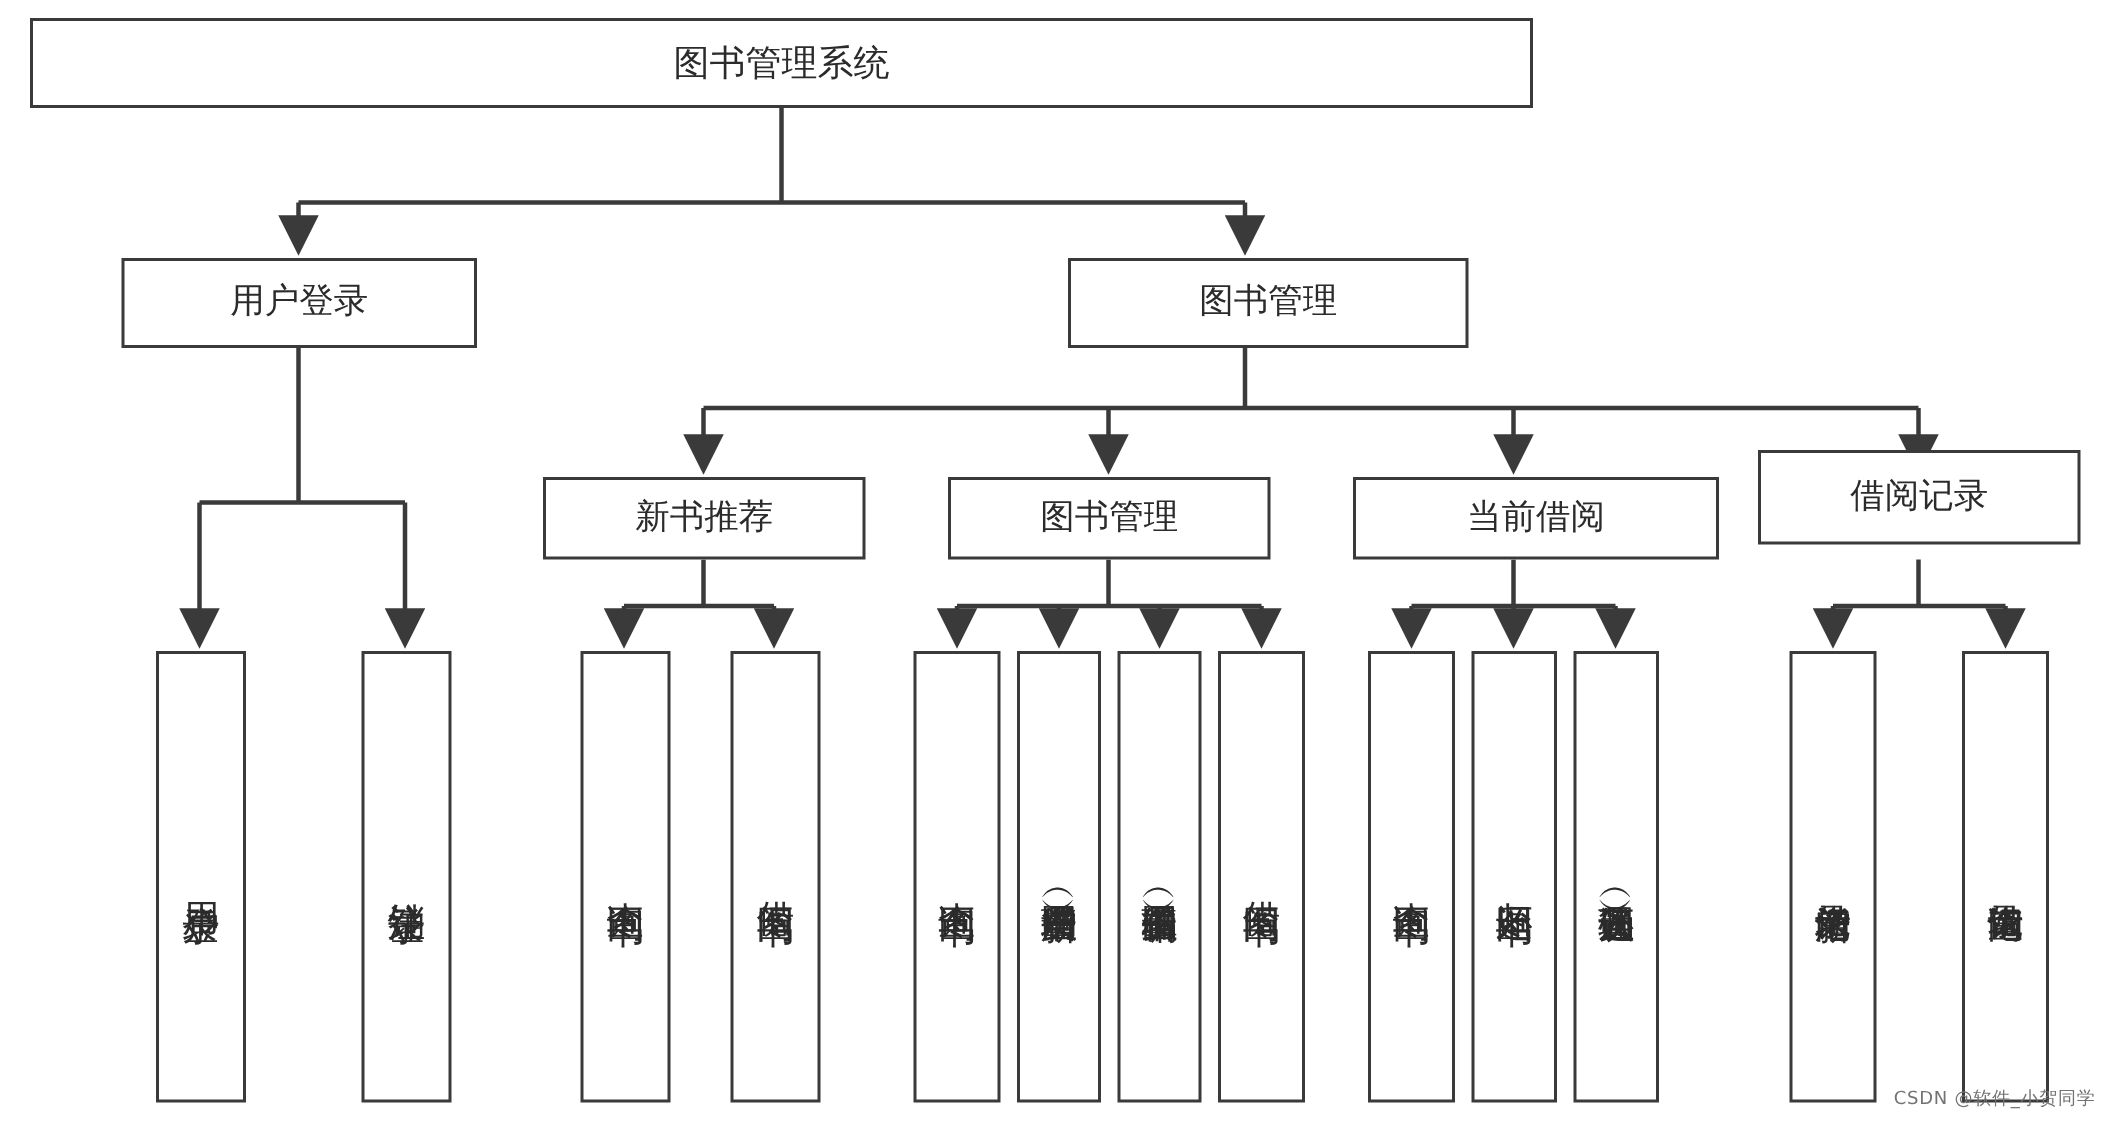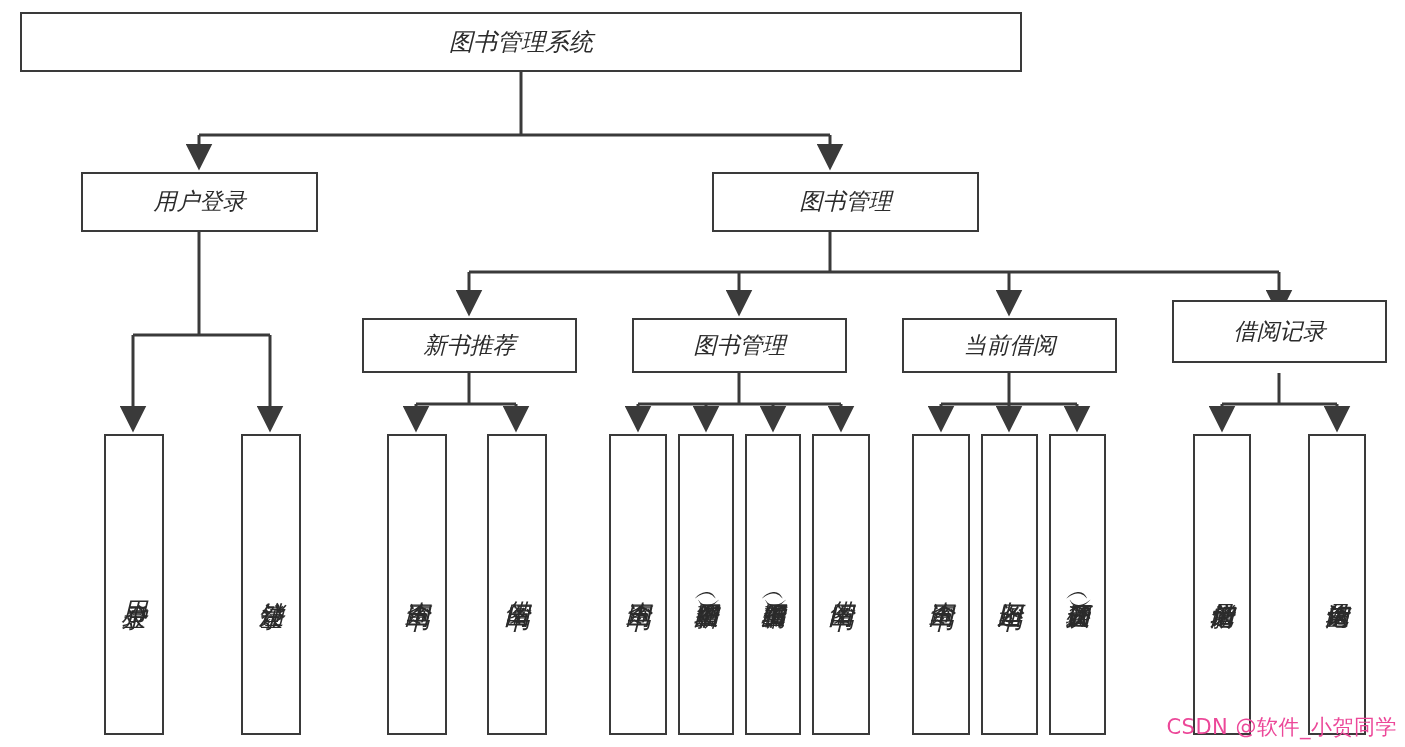--- a/index.html
+++ b/index.html
@@ -32,21 +32,20 @@
     display: flex;
     align-items: center;
     justify-content: center;
     color: #2b2b2b;
     z-index: 2;
   }
   .node .label {
     display: block;
     text-align: right;
     line-height: 1.28;
-    font-style: italic;
   }
   
   .node.horiz .label {
     font-size: 23px;
     white-space: nowrap;
   }
   .node.root .label { font-size: 24px; }
   
   .node.vert {
     align-items: center;
@@ -61,22 +60,22 @@
     white-space: nowrap;
   }
   .node.vert.tight .label {
     font-size: 24px;
     letter-spacing: 0px;
   }
   .watermark {
     position: absolute;
     right: 8px;
     bottom: 6px;
-    font-size: 21px;
-    color: #ec4899;
+    font-size: 12px;
+    color: #737373;
     letter-spacing: 0.5px;
     white-space: nowrap;
     z-index: 5;
   }
 </style>
 </head>
 <body>
 
 <div id="canvas">
 
@@ -140,21 +139,21 @@
   <div class="node horiz" style="left:712px; top:172px; width:267px; height:60px;">
     <span class="label">图书管理</span>
   </div>
 
   <div class="node horiz" style="left:362px; top:318px; width:215px; height:55px;">
     <span class="label">新书推荐</span>
   </div>
   <div class="node horiz" style="left:632px; top:318px; width:215px; height:55px;">
     <span class="label">图书管理</span>
   </div>
-  <div class="node horiz" style="left:902px; top:318px; width:215px; height:55px;">
+  <div class="node horiz" style="left:902px; top:318px; width:244px; height:55px;">
     <span class="label">当前借阅</span>
   </div>
   <div class="node horiz" style="left:1172px; top:300px; width:215px; height:63px;">
     <span class="label">借阅记录</span>
   </div>
 
   <div class="node vert" style="left:104px; top:434px; width:60px; height:301px;">
     <span class="label">用户登录</span>
   </div>
   <div class="node vert" style="left:241px; top:434px; width:60px; height:301px;">

